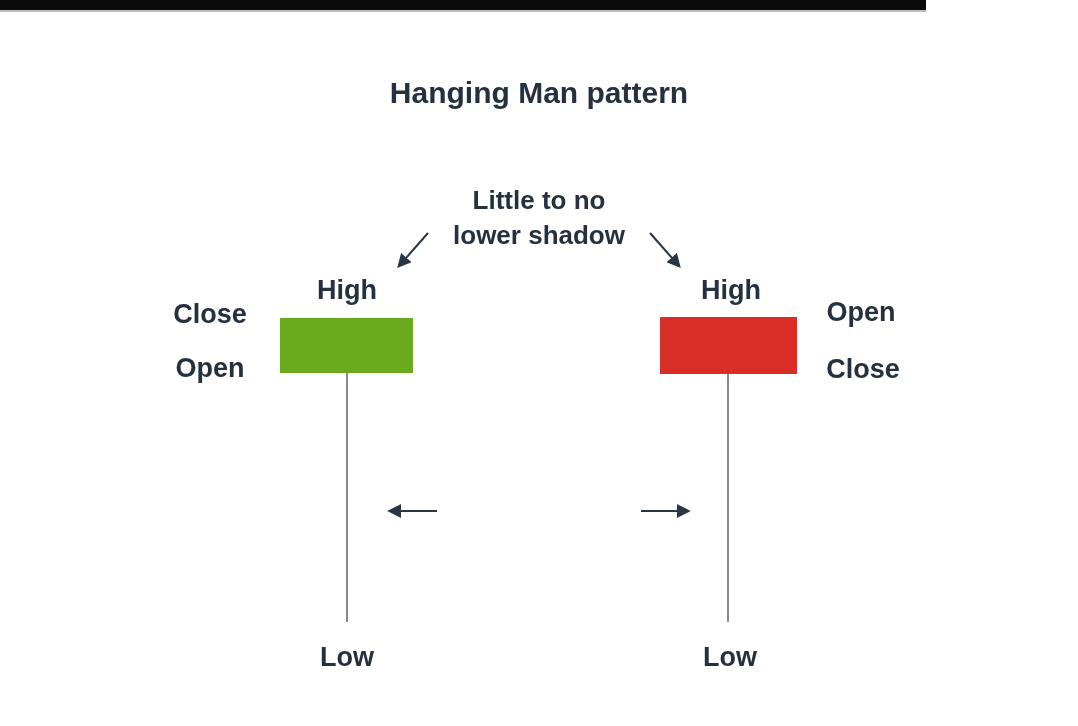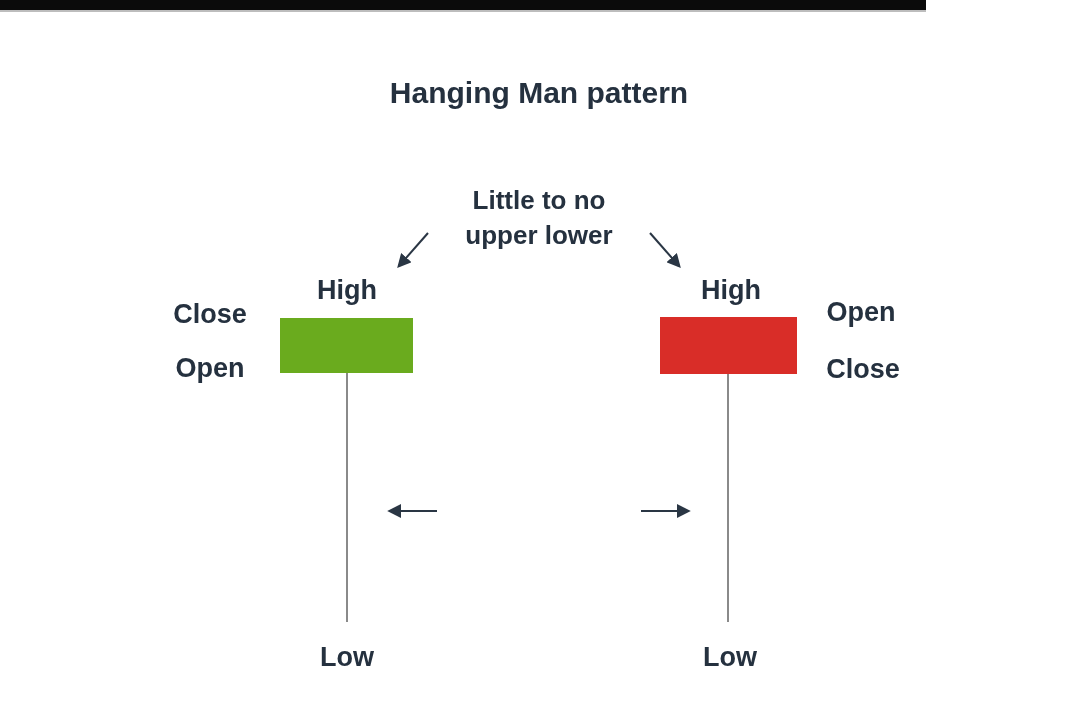--- a/index.html
+++ b/index.html
@@ -109,21 +109,21 @@
 <body>
 
 <div class="screen">
 
   <div class="top-bar"></div>
 
   <h1 class="title">Hanging Man pattern</h1>
 
   <div class="ann ann-upper">
     <div>Little to no</div>
-    <div>upper lower</div>
+    <div>lower shadow</div>
   </div>
 
   <svg class="arrows" viewBox="0 0 1078 726" xmlns="http://www.w3.org/2000/svg">
     <defs>
       <marker id="ah" viewBox="0 0 10 10" refX="8" refY="5" markerWidth="7" markerHeight="7" orient="auto-start-reverse">
         <path class="ah" d="M0,0 L10,5 L0,10 z"></path>
       </marker>
     </defs>
     <line x1="428" y1="233" x2="399" y2="266" marker-end="url(#ah)"></line>
     <line x1="650" y1="233" x2="679" y2="266" marker-end="url(#ah)"></line>

